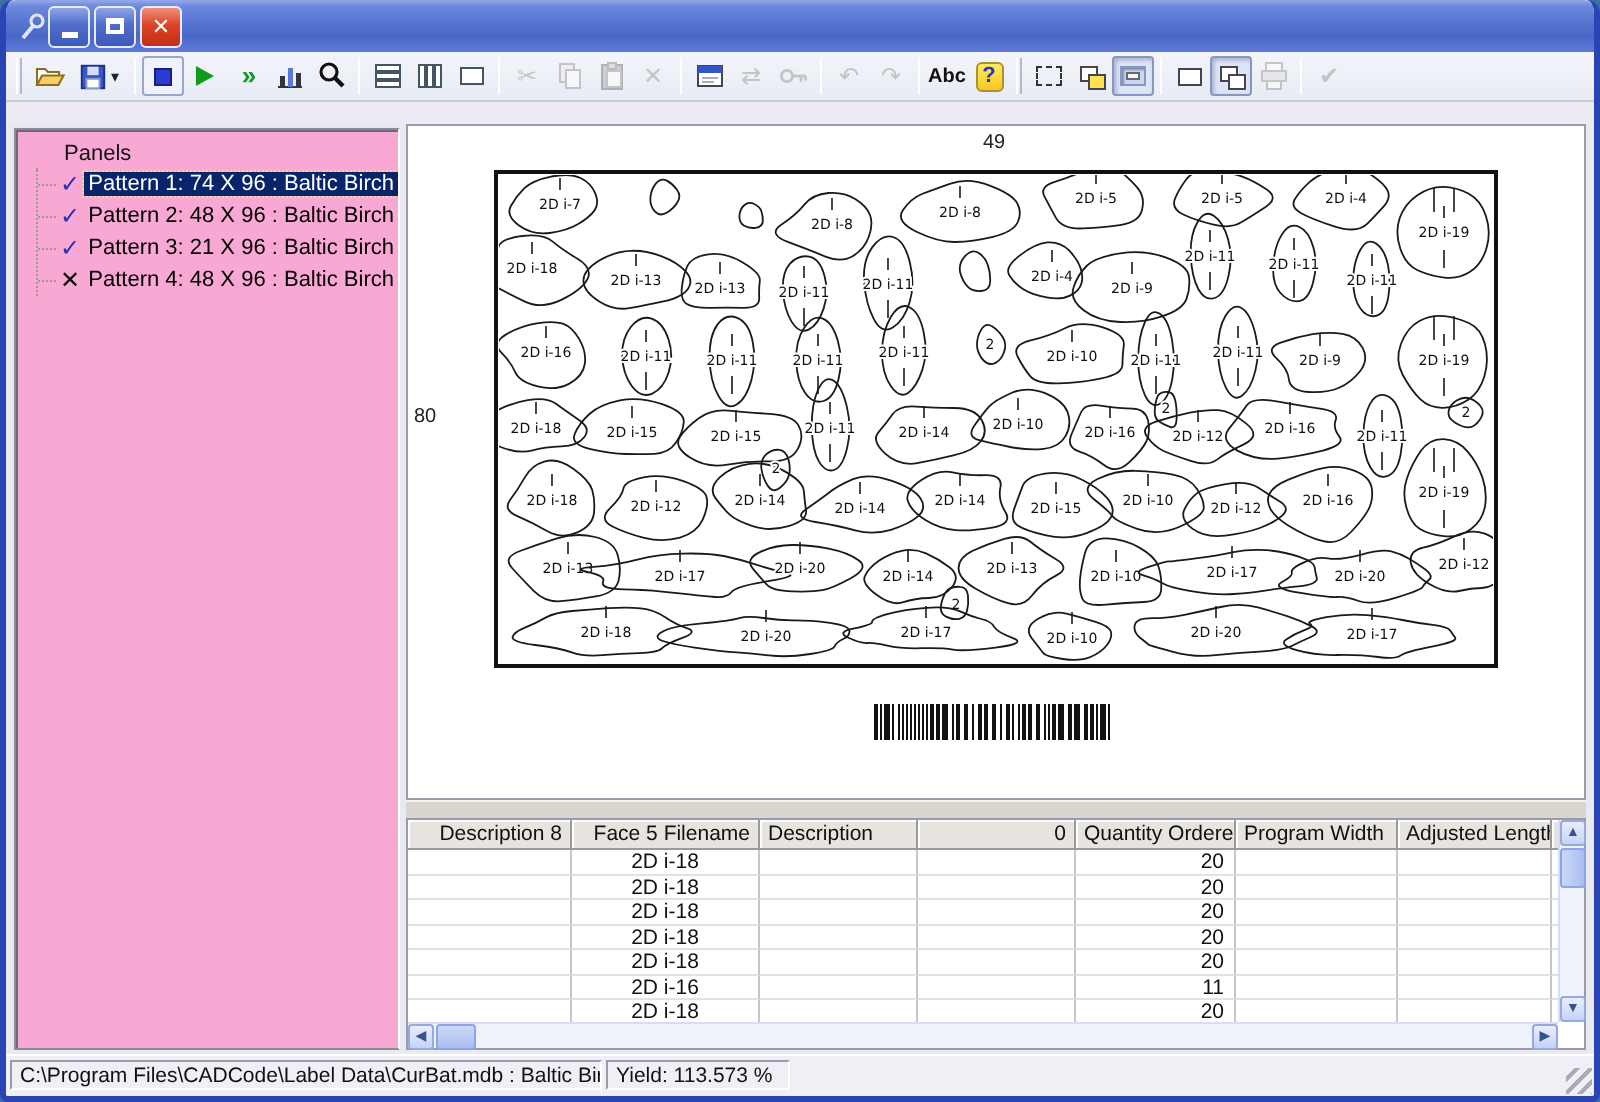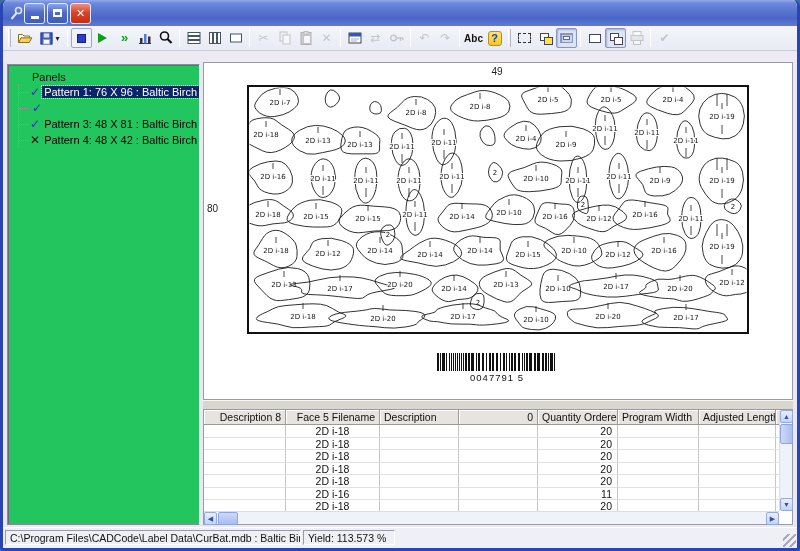--- a/index.html
+++ b/index.html
@@ -47,21 +47,21 @@
   .tbtn .l2 { width:9px; height:8px; border:1px solid #445; background:#ffe34d; position:absolute; left:8px; top:8px; }
   .tbtn .rectw { width:12px; height:9px; border:1px solid #445; background:#fff; }
   .tbtn .sunk { width:13px; height:10px; border:1px solid #8a96c2; background:#ccd6ee; box-shadow:inset 1px 1px 1px rgba(60,70,120,.5); display:flex; align-items:center; justify-content:center; }
   .tbtn .sunk i { display:block; width:7px; height:4px; background:#f4f6fc; border:1px solid #667; }
   .tbtn .gtxt { color:#99a; font-size:12px; }
   .tbtn .savewrap { display:flex; align-items:center; }
   .tbtn.wide { width:29px; }
   .drop { font-size:8px; color:#223; margin-left:1px; }
   
   .client { position:absolute; left:0; top:62px; right:0; bottom:21px; background:#e9e9f2; }
-  .leftpanel { position:absolute; left:4px; top:2px; width:193px; bottom:2px; background:#22c55e;
+  .leftpanel { position:absolute; left:4px; top:2px; width:193px; bottom:2px; background:#f9a8d4;
     border:1px solid #8a8a9a; border-right-color:#fff; box-shadow:inset 1px 1px 0 #6a6a7a; font-size:11px; overflow:hidden; }
   .tree-root { margin:6px 0 1px 24px; color:#111; }
   .tree-items { margin-left:10px; border-left:1px dotted #9a9a9a; padding-left:0; }
   .titem { display:flex; align-items:center; height:16px; white-space:nowrap; }
   .titem .conn { width:10px; border-top:1px dotted #9a9a9a; height:0; }
   .titem .chk { width:14px; text-align:center; font-weight:bold; font-size:12px; margin:0 1px; }
   .titem .chk.yes { color:#2233bb; }
   .titem .chk.no { color:#111; }
   .titem .tlabel { padding:0 2px; }
   .titem.sel .tlabel { background:#0a246a; color:#fff; outline:1px dotted #e8d9a0; }
@@ -280,35 +280,36 @@
     </div>
 
   <div class="client">
 
     <div class="leftpanel">
       <div class="tree-root">Panels</div>
       <div class="tree-items" id="tree-items">
           <div class="titem sel">
             <span class="conn"></span>
             <span class="chk yes">✓</span>
-            <span class="tlabel">Pattern 1:  76 X  96 : Baltic Birch</span>
+            <span class="tlabel">Pattern 1:  74 X  96 : Baltic Birch</span>
           </div>
           <div class="titem">
             <span class="conn"></span>
             <span class="chk yes">✓</span>
+            <span class="tlabel">Pattern 2:  48 X  96 : Baltic Birch</span>
           </div>
           <div class="titem">
             <span class="conn"></span>
             <span class="chk yes">✓</span>
-            <span class="tlabel">Pattern 3:  48 X  81 : Baltic Birch</span>
+            <span class="tlabel">Pattern 3:  21 X  96 : Baltic Birch</span>
           </div>
           <div class="titem">
             <span class="conn"></span>
             <span class="chk no">✕</span>
-            <span class="tlabel">Pattern 4:  48 X  42 : Baltic Birch</span>
+            <span class="tlabel">Pattern 4:  48 X  96 : Baltic Birch</span>
           </div>
         </div>
     </div>
 
     <div class="rightpanel">
       <div class="drawarea">
         <div class="dim-top">49</div>
         <div class="dim-left">80</div>
         <svg id="nest" width="502" height="249" viewBox="0 0 502 249">
             <clipPath id="sheetclip">
@@ -534,21 +535,20 @@
               <path d="M408.6 233.4 Q403.1 235.9 398.8 238.0 Q394.4 240.1 382.9 240.8 Q371.4 241.4 360.8 242.6 Q350.3 243.9 339.1 240.8 Q327.9 237.8 327.4 237.4 Q326.9 237.0 323.2 234.0 Q319.5 231.0 320.4 227.5 Q321.2 224.1 329.0 224.1 Q336.8 224.1 345.2 222.4 Q353.6 220.7 363.3 218.5 Q373.0 216.2 382.0 218.7 Q391.0 221.2 397.3 223.3 Q403.6 225.4 408.9 228.2 Q414.1 231.0 408.6 233.4 Z"></path>
               <line x1="361" y1="218" x2="361" y2="224" stroke-width="0.8"></line>
               <text x="361" y="233.5" text-anchor="middle" font-size="7" fill="#111" stroke="#fff" stroke-width="2" paint-order="stroke" style="font-family:&quot;DejaVu Sans&quot;,sans-serif">2D i-20</text>
               <path d="M480.6 233.9 Q481.9 235.8 468.9 238.3 Q455.9 240.8 453.4 242.7 Q450.9 244.7 442.0 243.5 Q433.2 242.3 421.8 242.5 Q410.5 242.8 401.3 240.1 Q392.2 237.5 396.1 234.8 Q400.1 232.0 405.2 230.1 Q410.4 228.2 408.0 226.9 Q405.6 225.6 416.2 223.6 Q426.8 221.6 436.6 222.6 Q446.4 223.5 454.2 225.0 Q461.9 226.6 469.4 227.4 Q476.8 228.3 478.0 230.1 Q479.3 232.0 480.6 233.9 Z"></path>
               <line x1="439" y1="219" x2="439" y2="225" stroke-width="0.8"></line>
               <text x="439" y="234.5" text-anchor="middle" font-size="7" fill="#111" stroke="#fff" stroke-width="2" paint-order="stroke" style="font-family:&quot;DejaVu Sans&quot;,sans-serif">2D i-17</text>
             </g>
           </svg>
         <div class="barcode-wrap">
           <div class="barcode" id="barcode"><b style="width:2px"></b><i style="width:1px"></i><b style="width:1px"></b><i style="width:1px"></i><b style="width:3px"></b><i style="width:1px"></i><b style="width:1px"></b><i style="width:2px"></i><b style="width:1px"></b><i style="width:1px"></i><b style="width:1px"></b><i style="width:1px"></i><b style="width:1px"></b><i style="width:1px"></i><b style="width:1px"></b><i style="width:1px"></i><b style="width:1px"></b><i style="width:1px"></i><b style="width:1px"></b><i style="width:1px"></i><b style="width:1px"></b><i style="width:1px"></i><b style="width:1px"></b><i style="width:1px"></i><b style="width:2px"></b><i style="width:1px"></i><b style="width:2px"></b><i style="width:1px"></i><b style="width:3px"></b><i style="width:2px"></i><b style="width:1px"></b><i style="width:1px"></i><b style="width:2px"></b><i style="width:2px"></i><b style="width:2px"></b><i style="width:2px"></i><b style="width:1px"></b><i style="width:2px"></i><b style="width:2px"></b><i style="width:1px"></i><b style="width:2px"></b><i style="width:2px"></i><b style="width:2px"></b><i style="width:2px"></i><b style="width:1px"></b><i style="width:2px"></i><b style="width:2px"></b><i style="width:1px"></i><b style="width:1px"></b><i style="width:2px"></i><b style="width:1px"></b><i style="width:1px"></i><b style="width:2px"></b><i style="width:1px"></i><b style="width:2px"></b><i style="width:2px"></i><b style="width:2px"></b><i style="width:2px"></i><b style="width:1px"></b><i style="width:1px"></i><b style="width:1px"></b><i style="width:1px"></i><b style="width:2px"></b><i style="width:1px"></i><b style="width:3px"></b><i style="width:2px"></i><b style="width:2px"></b><i style="width:1px"></i><b style="width:3px"></b><i style="width:2px"></i><b style="width:2px"></b><i style="width:1px"></i><b style="width:2px"></b><i style="width:1px"></i><b style="width:1px"></b><i style="width:1px"></i><b style="width:3px"></b><i style="width:1px"></i><b style="width:1px"></b><i style="width:2px"></i></div>
-          <div class="barcode-text">0047791 5</div>
         </div>
       </div>
 
       <div class="splitter"></div>
 
       <div class="tablearea">
         <div class="gridwrap" id="grid">
             <div class="thead">
               <div class="th ar" style="width:82px">Description 8</div>
               <div class="th ar" style="width:94px">Face 5 Filename</div>

